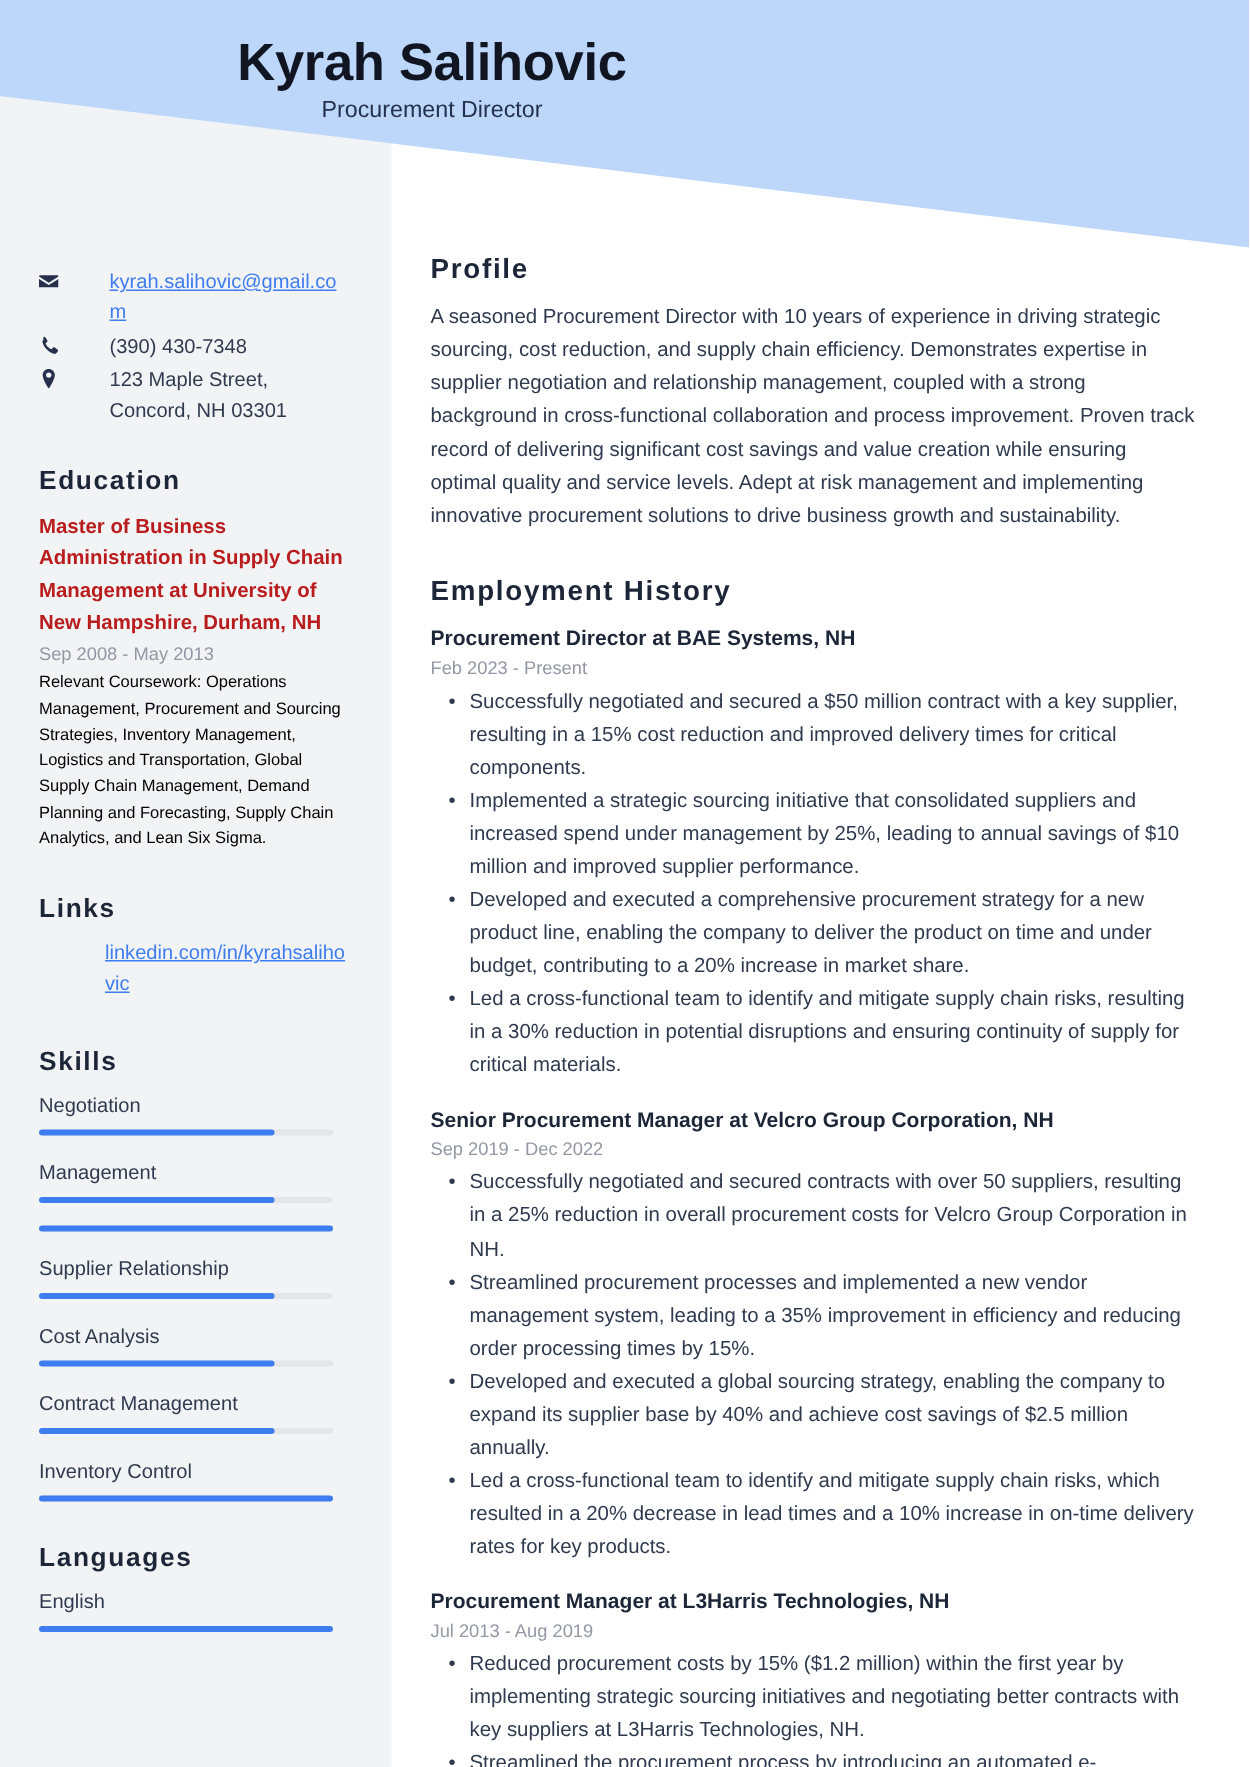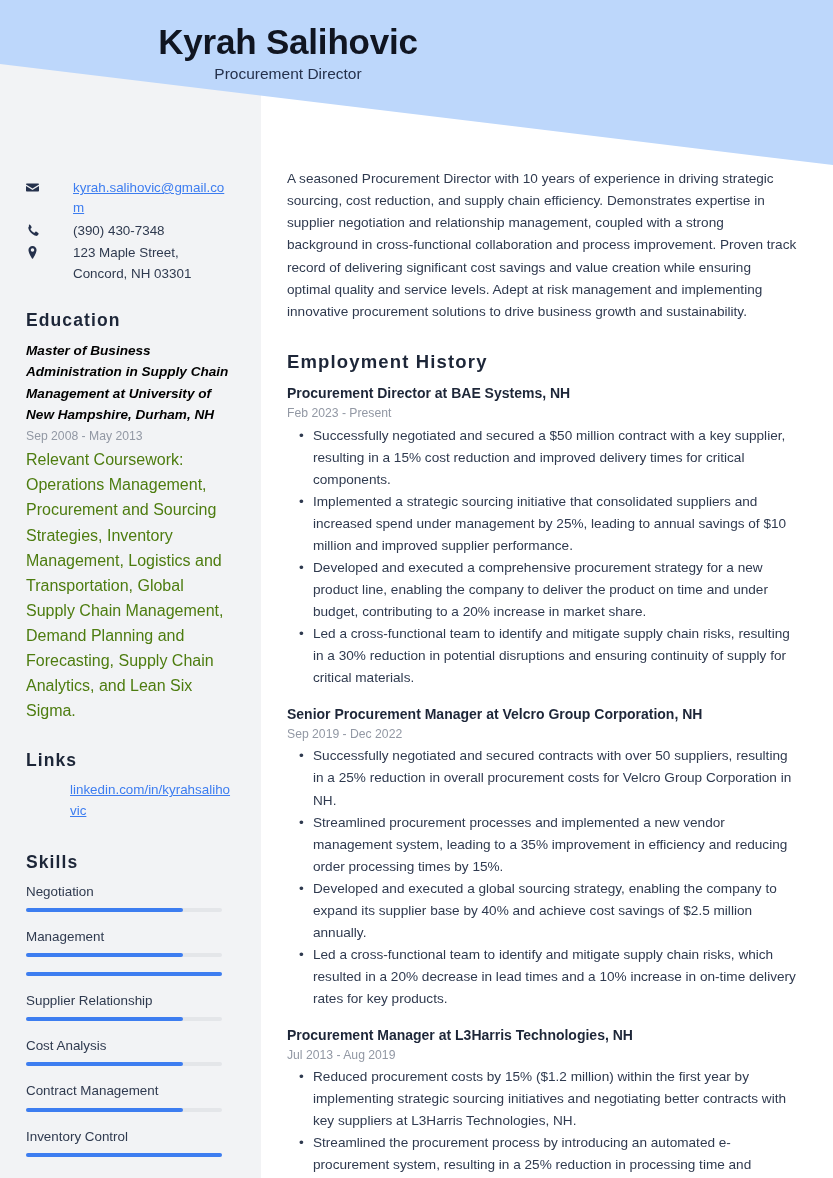--- a/index.html
+++ b/index.html
@@ -102,33 +102,32 @@
     font-size: 17.5px;
     font-weight: bold;
     color: #1d2638;
     letter-spacing: 1.1px;
     margin-bottom: 9px;
   }
 
   .edu-degree {
     font-size: 13.6px;
     font-weight: bold;
-    color: #000000;
+    color: #b91c1c;
     line-height: 1.58;
-    font-style: italic;
   }
   .edu-date {
     font-size: 12.2px;
     color: #9298a4;
     line-height: 1.6;
     margin-top: 1px;
   }
   .edu-desc {
-    font-size: 16px;
-    color: #4d7c0f;
+    font-size: 11px;
+    color: #000000;
     line-height: 1.57;
     margin-top: 1px;
   }
 
   .block { margin-bottom: 27px; }
   .block-links { margin-bottom: 30px; }
 
   .links-body { font-size: 13.4px; line-height: 1.55; padding-left: 44px; }
 
   
@@ -333,20 +332,21 @@
             </div>
           </div>
         </div>
     </div>
 
   </div>
 
   <div class="main">
 
     <div>
+      <div class="main-heading">Profile</div>
       <div class="profile-text">A seasoned Procurement Director with 10 years of experience in driving strategic sourcing, cost reduction, and supply chain efficiency. Demonstrates expertise in supplier negotiation and relationship management, coupled with a strong background in cross-functional collaboration and process improvement. Proven track record of delivering significant cost savings and value creation while ensuring optimal quality and service levels. Adept at risk management and implementing innovative procurement solutions to drive business growth and sustainability.</div>
     </div>
 
     <div class="section-gap">
       <div class="main-heading">Employment History</div>
       <div id="jobs-list">
           <div class="job">
             <div class="job-heading">Procurement Director at BAE Systems, NH</div>
             <div class="job-date">Feb 2023 - Present</div>
             <ul class="bullets">

